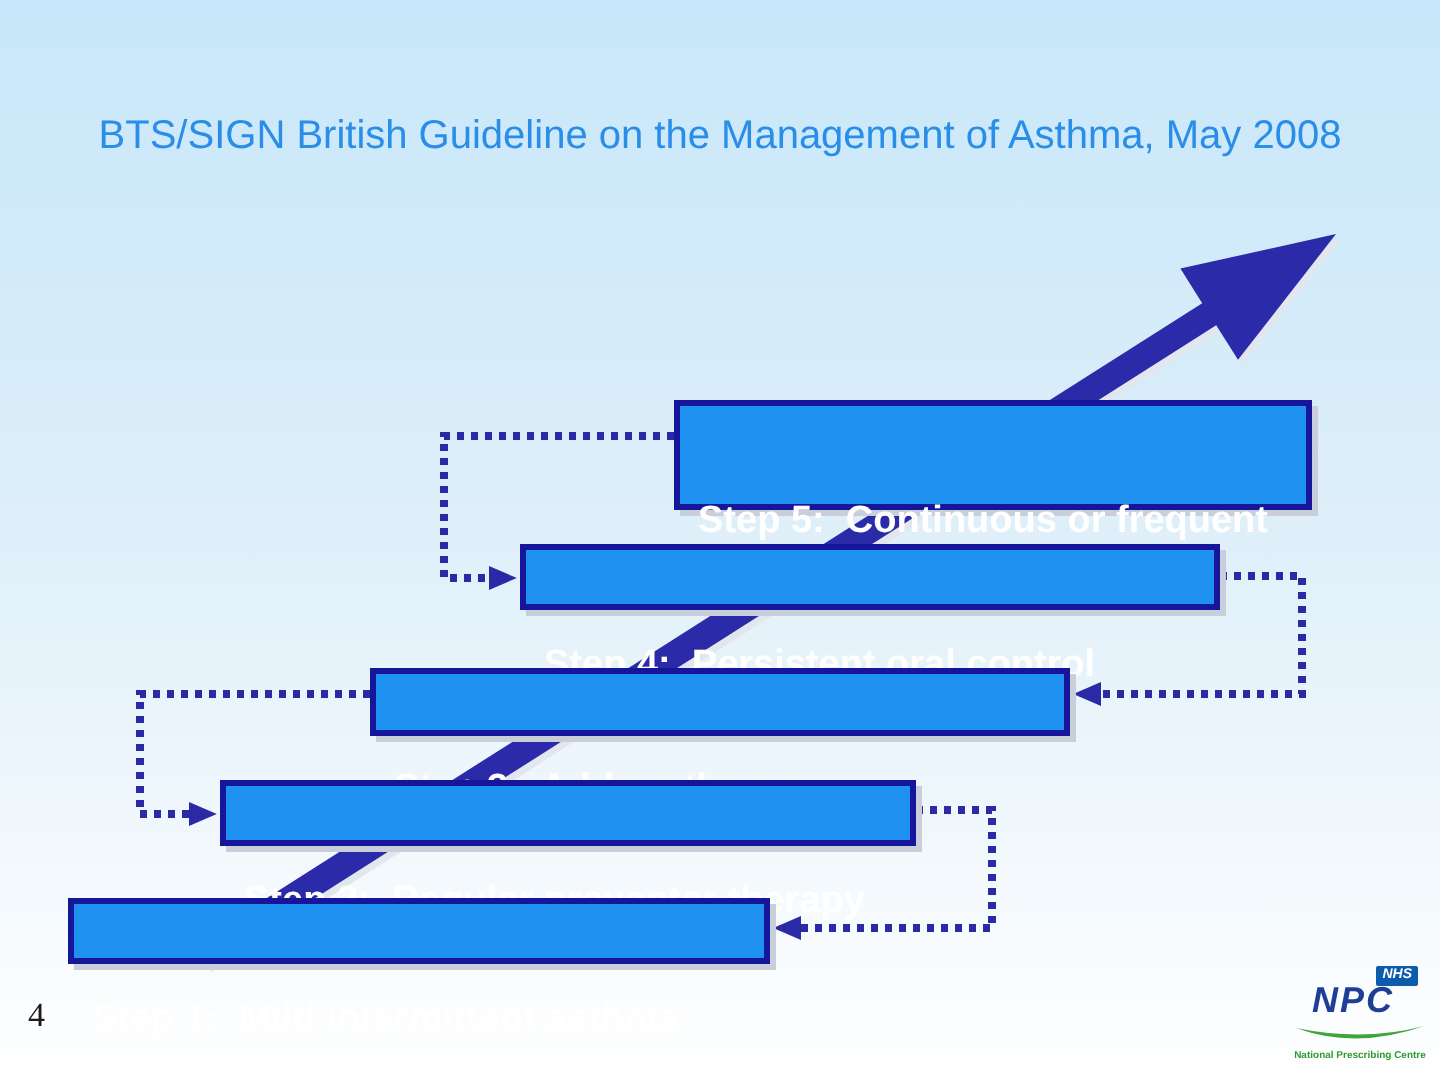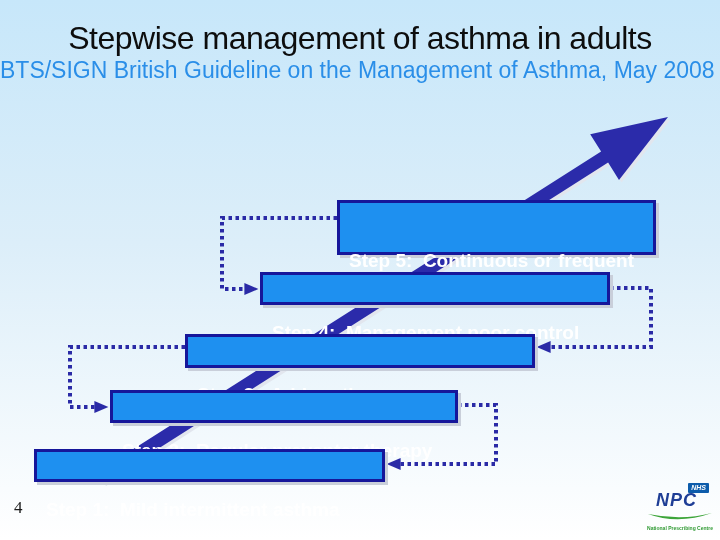--- a/index.html
+++ b/index.html
@@ -12,22 +12,22 @@
   }
   .title {
     position: absolute; left: 0; right: 0; top: 20px;
     text-align: center;
     font-size: 32px; letter-spacing: -0.5px;
     color: var(--title,#0d0d0d);
     white-space: pre;
   }
   .subtitle {
     position: absolute; left: 0; right: 0; top: 57px;
-    text-align: left;
-    font-size: 23px;
+    text-align: center;
+    font-size: 20px;
     color: var(--subtitle,#2a8ee8);
     white-space: pre;
   }
   svg.layer { position: absolute; left: 0; top: 0; z-index: 1; }
   .connector { fill: none; stroke: var(--dotted,#2a2aa6); stroke-width: 4; stroke-dasharray: 3.5 3.5; }
   .marker-head { fill: var(--dotted,#2a2aa6); }
   .arrow-hl { fill: #e2e6ee; }
   .arrow-main { fill: var(--arrow,#2b2baa); }
   .step-box {
     position: absolute; z-index: 2;
@@ -71,21 +71,20 @@
     text-align: center;
     color: #2f9a33; font-weight: bold;
     font-size: 5px; white-space: nowrap;
   }
 </style>
 </head>
 <body>
 
 <div class="slide">
 
-  <div class="title">Stepwise management of asthma in adults</div>
   <div class="subtitle">BTS/SIGN British Guideline on the Management of Asthma, May 2008</div>
 
   <svg class="layer" width="720" height="540" viewBox="0 0 720 540">
     <defs>
       <marker id="tri" markerWidth="5" markerHeight="5" refX="0.4" refY="1.5" orient="auto" markerUnits="strokeWidth">
         <path class="marker-head" d="M0,0 L3.5,1.5 L0,3 Z"></path>
       </marker>
     </defs>
 
     <g>
@@ -96,21 +95,21 @@
     <polyline class="connector" marker-end="url(#tri)" points="337,218 222,218 222,289 246,289"></polyline>
     <polyline class="connector" marker-end="url(#tri)" points="610,288 651,288 651,347 549,347"></polyline>
     <polyline class="connector" marker-end="url(#tri)" points="185,347 70,347 70,407 96,407"></polyline>
     <polyline class="connector" marker-end="url(#tri)" points="458,405 496,405 496,464 399,464"></polyline>
   </svg>
 
   <div class="step-box box-step5">
     <span class="line line1">Step 5:  Continuous or frequent</span>
   </div>
   <div class="step-box box-step4">
-    <span class="line">Step 4:  Management poor control</span>
+    <span class="line">Step 4:  Persistent oral control</span>
   </div>
   <div class="step-box box-step3">
     <span class="line">Step 3:  Add-on therapy</span>
   </div>
   <div class="step-box box-step2">
     <span class="line">Step 2:  Regular preventer therapy</span>
   </div>
   <div class="step-box box-step1">
     <span class="line">Step 1:  Mild intermittent asthma</span>
   </div>

